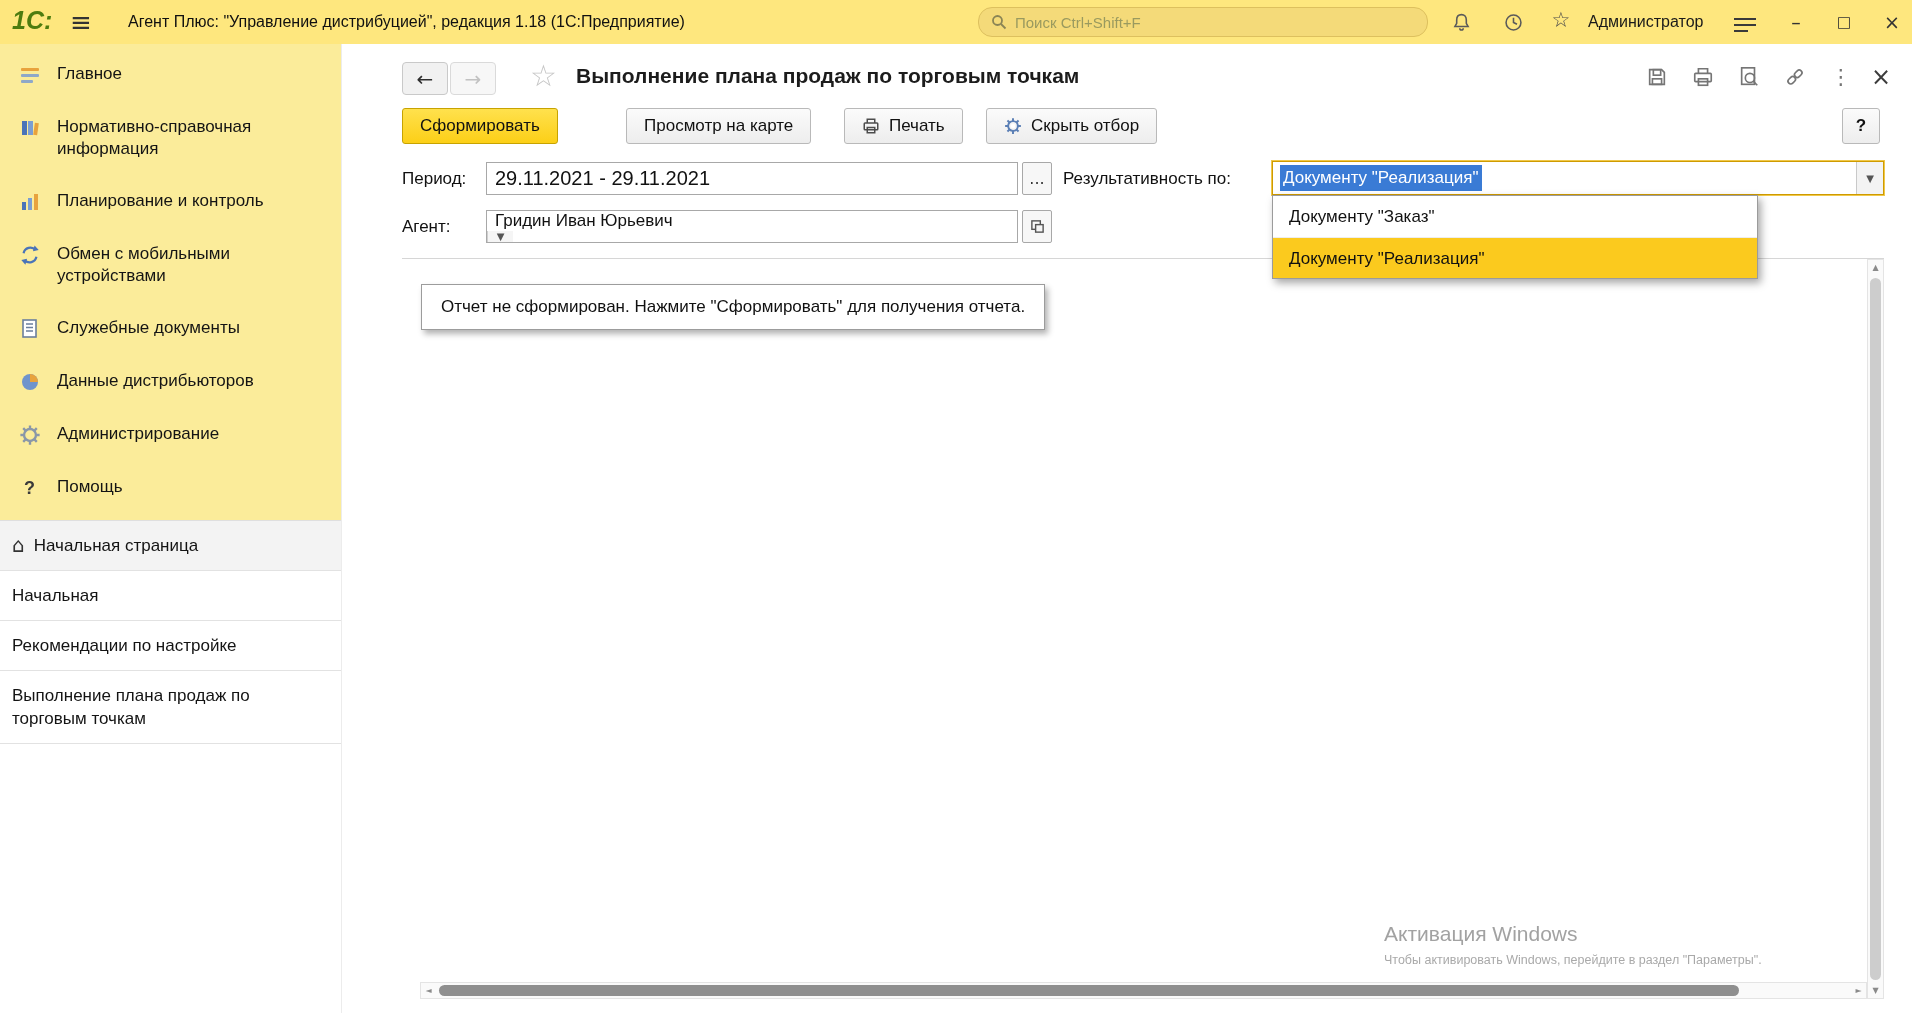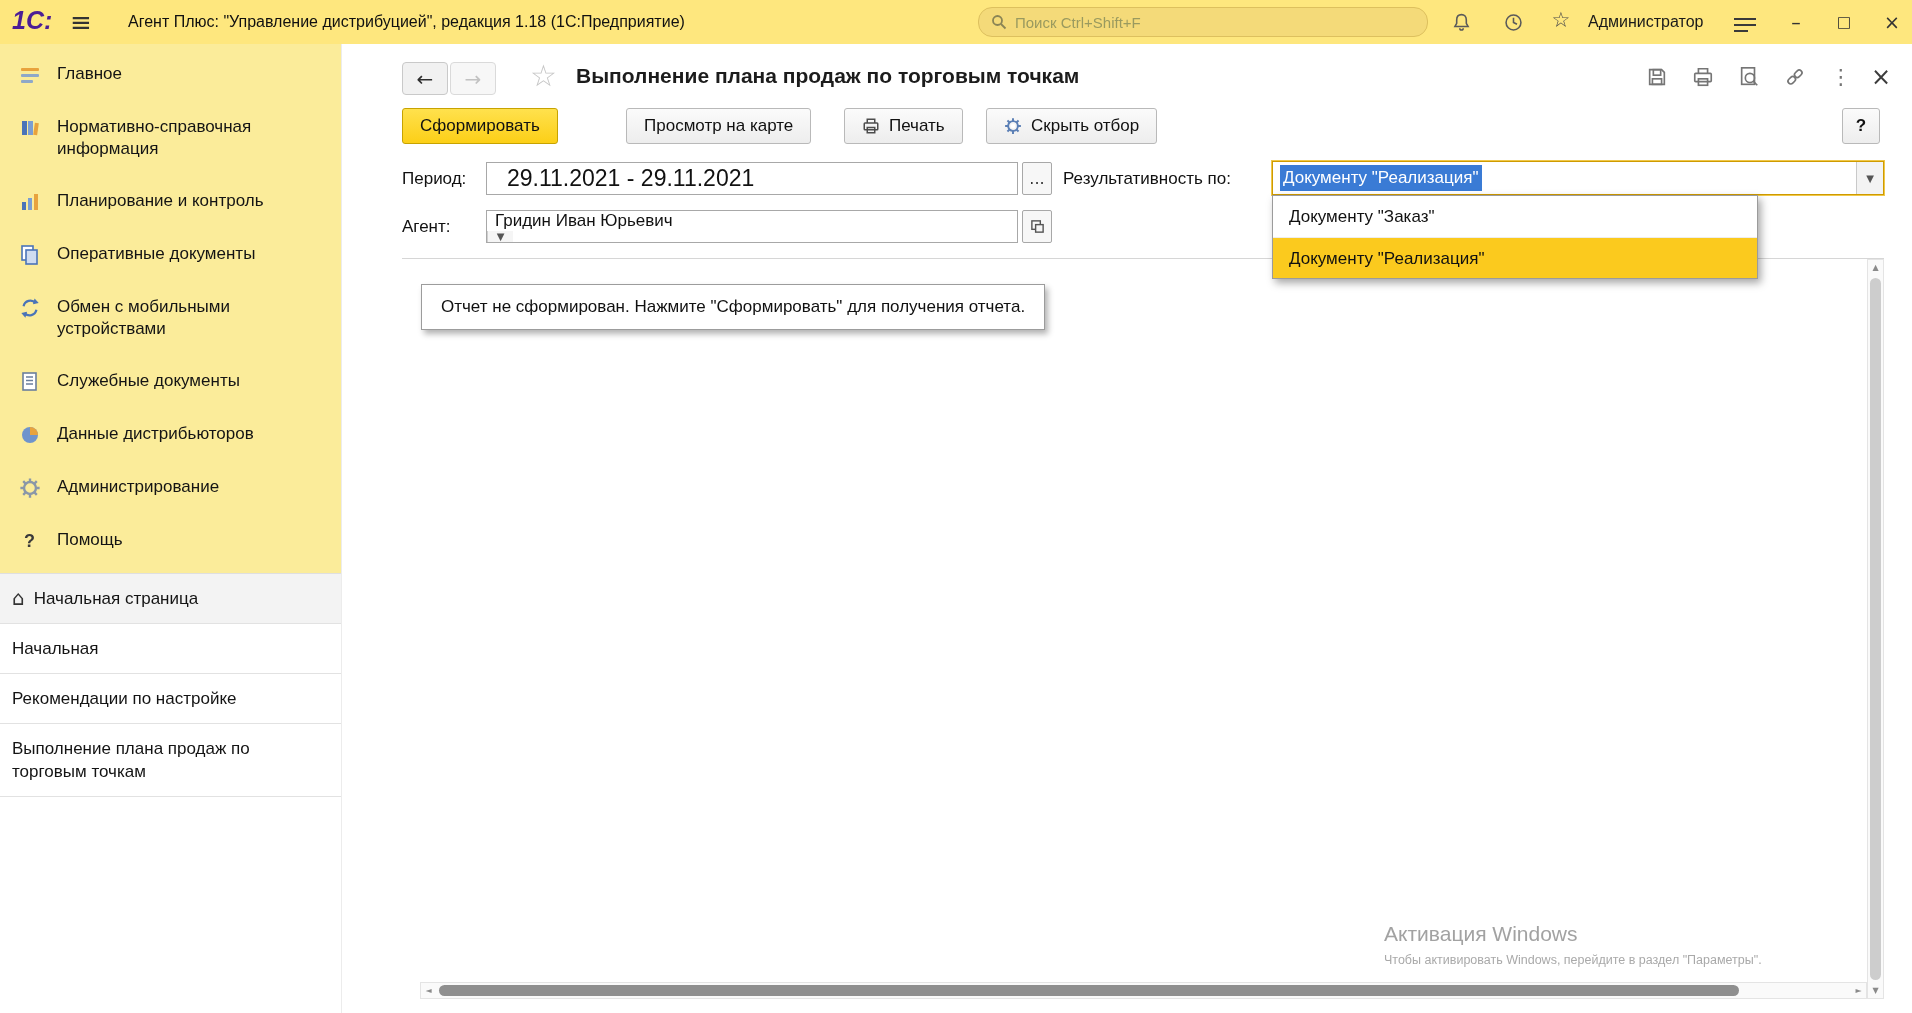--- a/index.html
+++ b/index.html
@@ -7,21 +7,21 @@
   body {
     font-family:"Liberation Sans", sans-serif;
     position:relative; overflow:hidden; background:#fff; color:#111;
     cursor:default;
   }
   .ic { display:flex; align-items:center; justify-content:center; }
   .glyph { font-family:"DejaVu Sans", sans-serif; }
 
   
   .topbar { position:absolute; left:0; top:0; width:1912px; height:44px; background:#fee77e; z-index:40; }
-  .logo { position:absolute; left:12px; top:6px; font-size:25px; font-weight:bold; font-style:italic; color:#4c1d95; }
+  .logo { position:absolute; left:12px; top:6px; font-size:25px; font-weight:bold; font-style:italic; color:#4d7c0f; }
   .hamburger { position:absolute; left:64px; top:6px; width:34px; height:32px; font-size:26px; color:#333; cursor:pointer; }
   .win-title { position:absolute; left:128px; top:13px; font-size:16px; color:#101010; white-space:nowrap; }
   .search { position:absolute; left:978px; top:7px; width:450px; height:30px; background:#f4da79; border:1px solid #ddc05e; border-radius:14px; display:flex; align-items:center; padding:0 12px; gap:8px; }
   .search-input { flex:1; border:none; outline:none; background:transparent; font-size:15px; color:#333; font-family:inherit; }
   .search-input::placeholder { color:#9a9a5f; }
   .tb-ic { position:absolute; top:9px; width:26px; height:26px; cursor:pointer; }
   .tb-star { font-size:21px; color:#4a4a4a; }
   .user { position:absolute; left:1588px; top:13px; font-size:16px; color:#1a1a1a; cursor:pointer; }
   .winbtn { position:absolute; top:6px; width:32px; height:32px; font-size:19px; color:#333; cursor:pointer; }
 
@@ -49,21 +49,21 @@
   .hd-close { font-size:24px; color:#3c3c3c; }
 
   .btn { position:absolute; top:64px; height:36px; display:inline-flex; align-items:center; gap:9px; padding:0 17px; font-size:17px; color:#111; background:linear-gradient(#fbfbfb,#ededed); border:1px solid #b9b9b9; border-radius:3px; cursor:pointer; font-family:inherit; white-space:nowrap; }
   .btn-generate { left:22px; background:linear-gradient(#ffe14d,#fccf17); border-color:#c7a300; font-weight:normal; }
   .btn-map { left:246px; }
   .btn-print { left:464px; }
   .btn-filter { left:606px; }
   .btn-help { left:1462px; width:38px; justify-content:center; padding:0; font-weight:bold; }
 
   .flabel { position:absolute; font-size:17px; color:#111; white-space:nowrap; }
-  .field-inp { position:absolute; height:33px; border:1px solid #a8a8a8; background:#fff; font-size:23px; font-family:inherit; color:#111; padding:0 20px; outline:none; }
+  .field-inp { position:absolute; height:33px; border:1px solid #a8a8a8; background:#fff; font-size:20px; font-family:inherit; color:#111; padding:0 8px; outline:none; }
   .mini-btn { position:absolute; width:30px; height:33px; border:1px solid #a8a8a8; background:#f7f7f7; border-radius:2px; font-size:16px; color:#333; cursor:pointer; }
   .combo { position:absolute; left:892px; top:117px; width:612px; height:34px; background:#fff; border:1px solid #cf9b00; box-shadow:0 0 0 1px #f0c84a; display:flex; align-items:center; cursor:pointer; }
   .sel-text { margin-left:7px; background:#3a7bd5; color:#fff; padding:3px 3px; font-size:17px; white-space:nowrap; }
   .combo-arrow { margin-left:auto; width:27px; align-self:stretch; border-left:1px solid #c9c9c9; background:#f3f3f3; font-size:10px; color:#555; display:flex; align-items:center; justify-content:center; }
   .agent-wrap { position:absolute; left:106px; top:166px; width:532px; height:33px; border:1px solid #a8a8a8; background:#fff; display:flex;flex-direction:column; }
   .agent-input { flex:1; border:none; outline:none; padding:0 8px; font-size:17px; font-family:inherit; color:#111; background:transparent; }
   .agent-arrow { width:26px; border-left:1px solid #cfcfcf; background:#f5f5f5; font-size:10px; color:#555; cursor:pointer; display:flex; align-items:center; justify-content:center; }
 
   .dropdown { position:absolute; left:892px; top:151px; width:486px; background:#fff; border:1px solid #9b9b9b; box-shadow:3px 4px 8px rgba(0,0,0,.35); z-index:50; }
   .dd-opt { height:41px; line-height:41px; padding-left:16px; font-size:17px; color:#111; cursor:pointer; white-space:nowrap; }
@@ -158,29 +158,20 @@
         <span class="sb-ic ic">
           <svg width="22" height="22" viewBox="0 0 22 22">
               <rect x="3" y="11" width="4" height="8" fill="#4a74b8"></rect>
               <rect x="9" y="7" width="4" height="12" fill="#7b9ed2"></rect>
               <rect x="15" y="3" width="4" height="16" fill="#e8a33d"></rect>
             </svg>
         </span>
         <span>Планирование и контроль</span>
       </div>
 
-      <div class="sb-item">
-        <span class="sb-ic ic">
-          <svg width="22" height="22" viewBox="0 0 22 22">
-              <rect x="3" y="2" width="11" height="14" fill="#fff" stroke="#4a74b8" stroke-width="1.6"></rect>
-              <rect x="7" y="6" width="11" height="14" fill="#cfdcf0" stroke="#4a74b8" stroke-width="1.6"></rect>
-            </svg>
-        </span>
-        <span>Оперативные документы</span>
-      </div>
 
       <div class="sb-item">
         <span class="sb-ic ic">
           <svg width="22" height="22" viewBox="0 0 24 24">
               <path d="M5 10a7.5 7.5 0 0 1 13-3.5" fill="none" stroke="#4a74b8" stroke-width="2.4"></path>
               <path d="M19 14a7.5 7.5 0 0 1-13 3.5" fill="none" stroke="#4a74b8" stroke-width="2.4"></path>
               <polygon points="17,1.5 21.5,6.5 15.2,7.8" fill="#4a74b8"></polygon>
               <polygon points="7,22.5 2.5,17.5 8.8,16.2" fill="#4a74b8"></polygon>
             </svg>
         </span>

